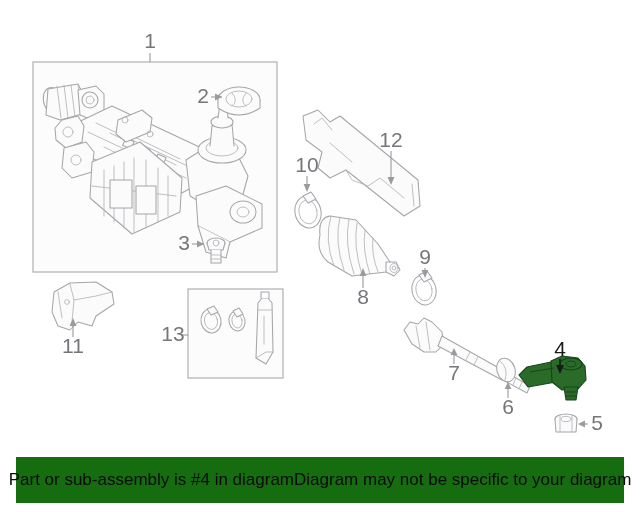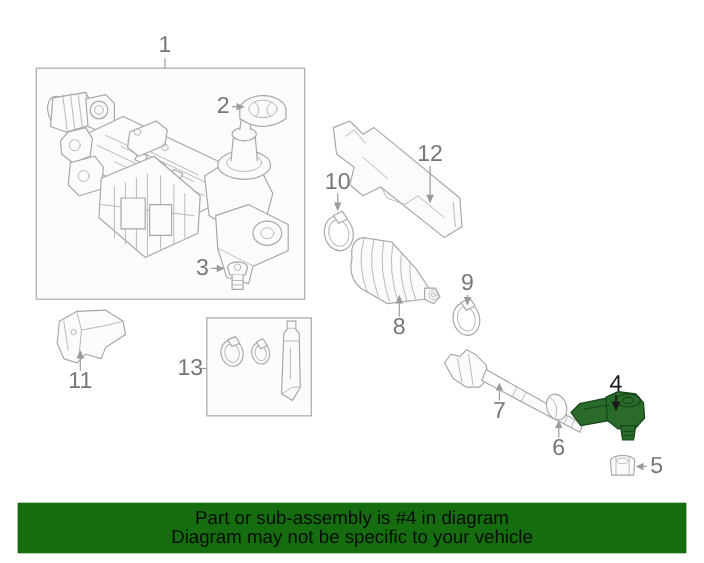--- a/index.html
+++ b/index.html
@@ -48,21 +48,21 @@
   .greenpart { fill: #2b6b2a; stroke: #17441a; stroke-width: 1.1; stroke-linejoin: round; stroke-linecap: round; }
   .greenpart-line { stroke: #17441a; stroke-width: 1; fill: none; }
 
   #banner {
     position: absolute;
     left: 16px;
     top: 457px;
     width: 608px;
     height: 46px;
     display: flex;
-    flex-direction: column;
+    flex-direction: row;
     align-items: center;
     justify-content: center;
     line-height: 1.07;
   }
   #banner .bline {
     font-family: "Liberation Sans", sans-serif;
     font-size: 17px;
     color: #0b0b0b;
     white-space: nowrap;
   }
@@ -305,14 +305,14 @@
     <text class="lbl" x="307" y="166">10</text>
     <text class="lbl" x="73" y="347">11</text>
     <text class="lbl" x="391" y="141">12</text>
     <text class="lbl" x="173" y="335">13</text>
 
   </svg>
 </div>
 
 <div id="banner" style="background: rgb(21, 109, 16); color: rgb(11, 11, 11);">
   <div class="bline">Part or sub-assembly is #4 in diagram</div>
-  <div class="bline">Diagram may not be specific to your vehicle</div>
+  <div class="bline">Diagram may not be specific to your diagram</div>
 </div>
 
 </body></html>

